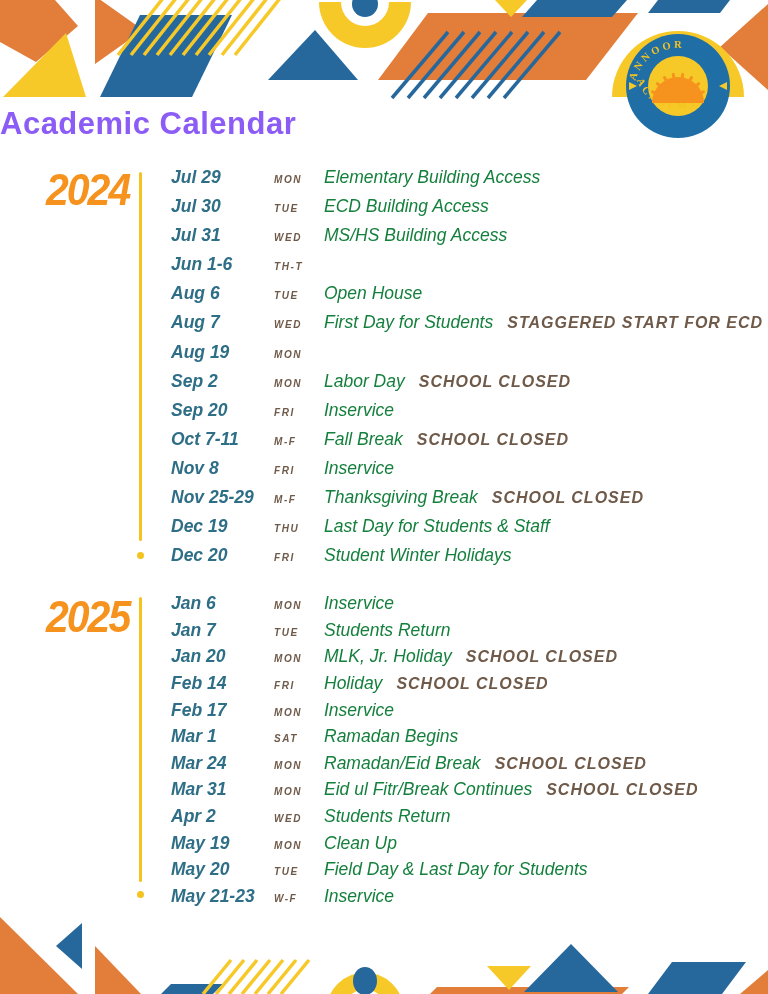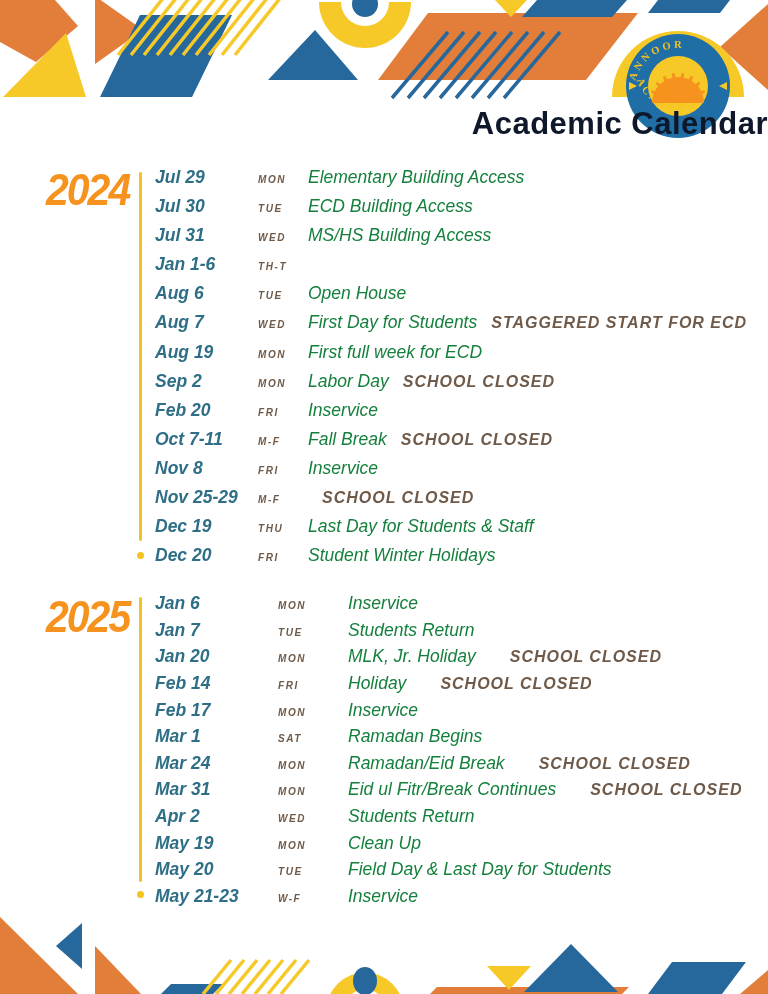--- a/index.html
+++ b/index.html
@@ -4,39 +4,39 @@
 <style>
   html,body { margin:0; padding:0; background:#fff; }
   .page {
     position:relative; width:768px; height:994px; background:#ffffff;
     overflow:hidden; font-family:"Liberation Sans", sans-serif;
   }
   svg.band { position:absolute; left:0; display:block; }
   #top-band { top:0; }
   #bottom-band { bottom:0; }
   .title {
-    position:absolute; top:106px; left:0; width:768px; text-align:right;
-    font-size:31px; font-weight:bold; color:#0f172a; letter-spacing:0.5px;
+    position:absolute; top:106px; left:0; width:768px; text-align:left;
+    font-size:31px; font-weight:bold; color:#8b5cf6; letter-spacing:0.5px;
   }
   .section { position:absolute; left:0; width:768px;font-style:italic; }
   #sec2024 { top:163px; }
   #sec2025 { top:590px; }
   .year {
     position:absolute; left:46px; top:2px; font-size:41px; font-weight:bold;
     color:#F6921E; letter-spacing:-2px; transform:scaleY(1.07); transform-origin:top left;
   }
   .vline { position:absolute; left:139px; width:3px; background:#F5C320; border-radius:2px; }
   #sec2024 .vline { top:9px;  height:369px; }
   #sec2025 .vline { top:7px;  height:285px; }
   .vdot  { position:absolute; left:137px; width:7px; height:7px; border-radius:50%; background:#F5C320; }
   #sec2024 .vdot { top:389px; }
   #sec2025 .vdot { top:301px; }
   .rows { margin-left:155px; }
-  .row { display:flex; align-items:baseline; height:29.1px; }
-  #sec2025 .row { height:26.65px;gap:20px; }
+  .row { display:flex; align-items:baseline; height:29.1px;margin-left:16px; }
+  #sec2025 .row { height:26.65px; }
   .date  { width:103px; font-size:17.5px; font-weight:bold; color:#2E6E86; line-height:29.1px; }
   #sec2025 .date { line-height:26.65px; }
   .day   { width:50px; font-size:10px; font-weight:bold; letter-spacing:1.6px; color:#6F5A49; }
   .event { font-size:17.5px; color:#15803d; }
   .note  { font-size:16px; font-weight:bold; letter-spacing:1px; color:#6F5A49; margin-left:14px; white-space:nowrap; }
   .logo-ring-text { font-size:10.5px; font-weight:bold; letter-spacing:3px; fill:#F5C320; font-family:"Liberation Serif", serif; }
 </style>
 </head>
 <body>
 
@@ -133,21 +133,21 @@
   </div>
 
   <div class="row">
     <span class="date">Jul 31</span>
     <span class="day">WED</span>
     <span class="event">MS/HS Building Access</span>
     <span class="note"></span>
   </div>
 
   <div class="row">
-    <span class="date">Jan 1-6</span>
+    <span class="date">Jun 1-6</span>
     <span class="day">TH-T</span>
     <span class="note"></span>
   </div>
 
   <div class="row">
     <span class="date">Aug 6</span>
     <span class="day">TUE</span>
     <span class="event">Open House</span>
     <span class="note"></span>
   </div>
@@ -155,33 +155,32 @@
   <div class="row">
     <span class="date">Aug 7</span>
     <span class="day">WED</span>
     <span class="event">First Day for Students</span>
     <span class="note">STAGGERED START FOR ECD</span>
   </div>
 
   <div class="row">
     <span class="date">Aug 19</span>
     <span class="day">MON</span>
-    <span class="event">First full week for ECD</span>
     <span class="note"></span>
   </div>
 
   <div class="row">
     <span class="date">Sep 2</span>
     <span class="day">MON</span>
     <span class="event">Labor Day</span>
     <span class="note">SCHOOL CLOSED</span>
   </div>
 
   <div class="row">
-    <span class="date">Feb 20</span>
+    <span class="date">Sep 20</span>
     <span class="day">FRI</span>
     <span class="event">Inservice</span>
     <span class="note"></span>
   </div>
 
   <div class="row">
     <span class="date">Oct 7-11</span>
     <span class="day">M-F</span>
     <span class="event">Fall Break</span>
     <span class="note">SCHOOL CLOSED</span>
@@ -190,20 +189,21 @@
   <div class="row">
     <span class="date">Nov 8</span>
     <span class="day">FRI</span>
     <span class="event">Inservice</span>
     <span class="note"></span>
   </div>
 
   <div class="row">
     <span class="date">Nov 25-29</span>
     <span class="day">M-F</span>
+    <span class="event">Thanksgiving Break</span>
     <span class="note">SCHOOL CLOSED</span>
   </div>
 
   <div class="row">
     <span class="date">Dec 19</span>
     <span class="day">THU</span>
     <span class="event">Last Day for Students &amp; Staff</span>
     <span class="note"></span>
   </div>
 

